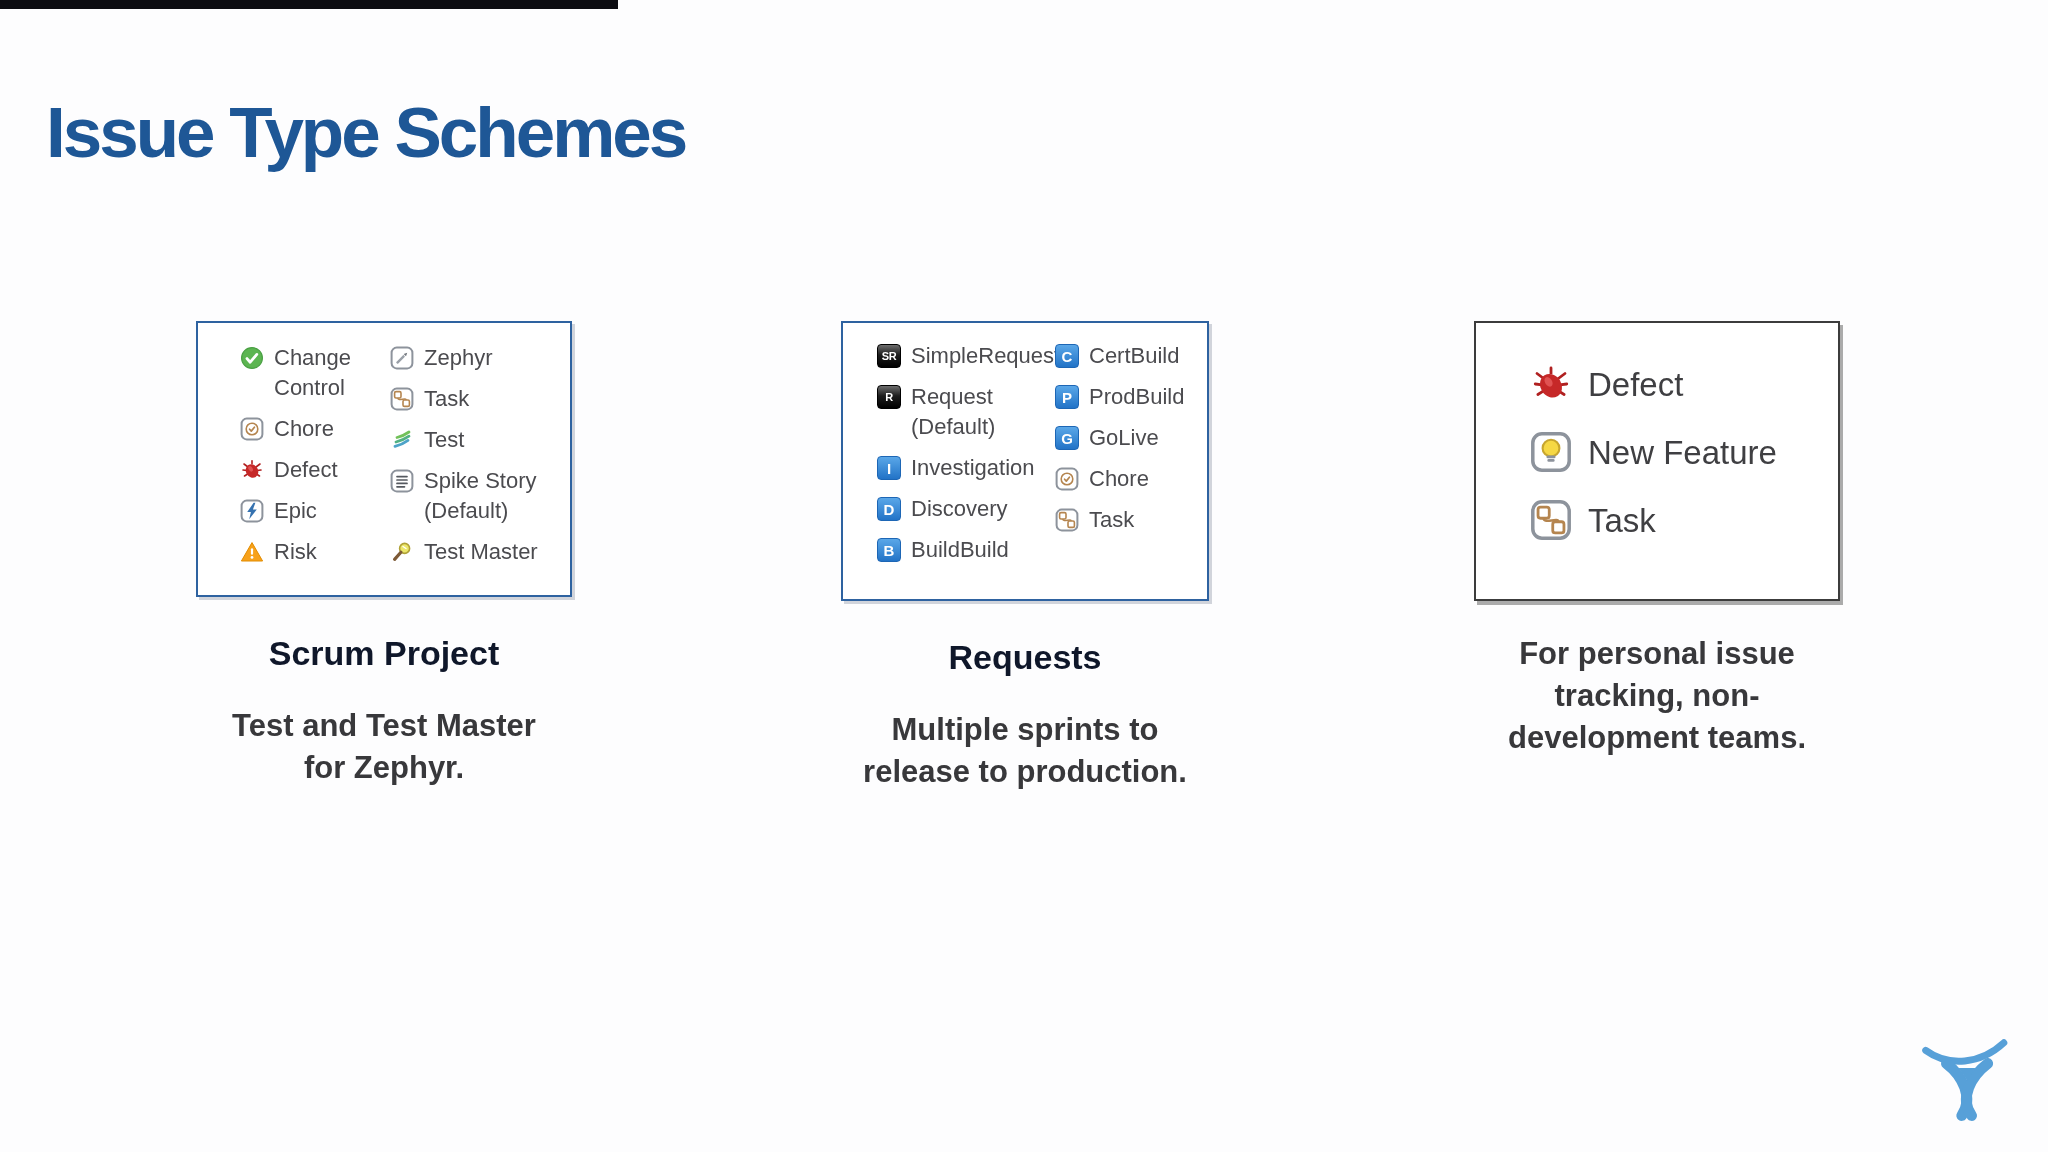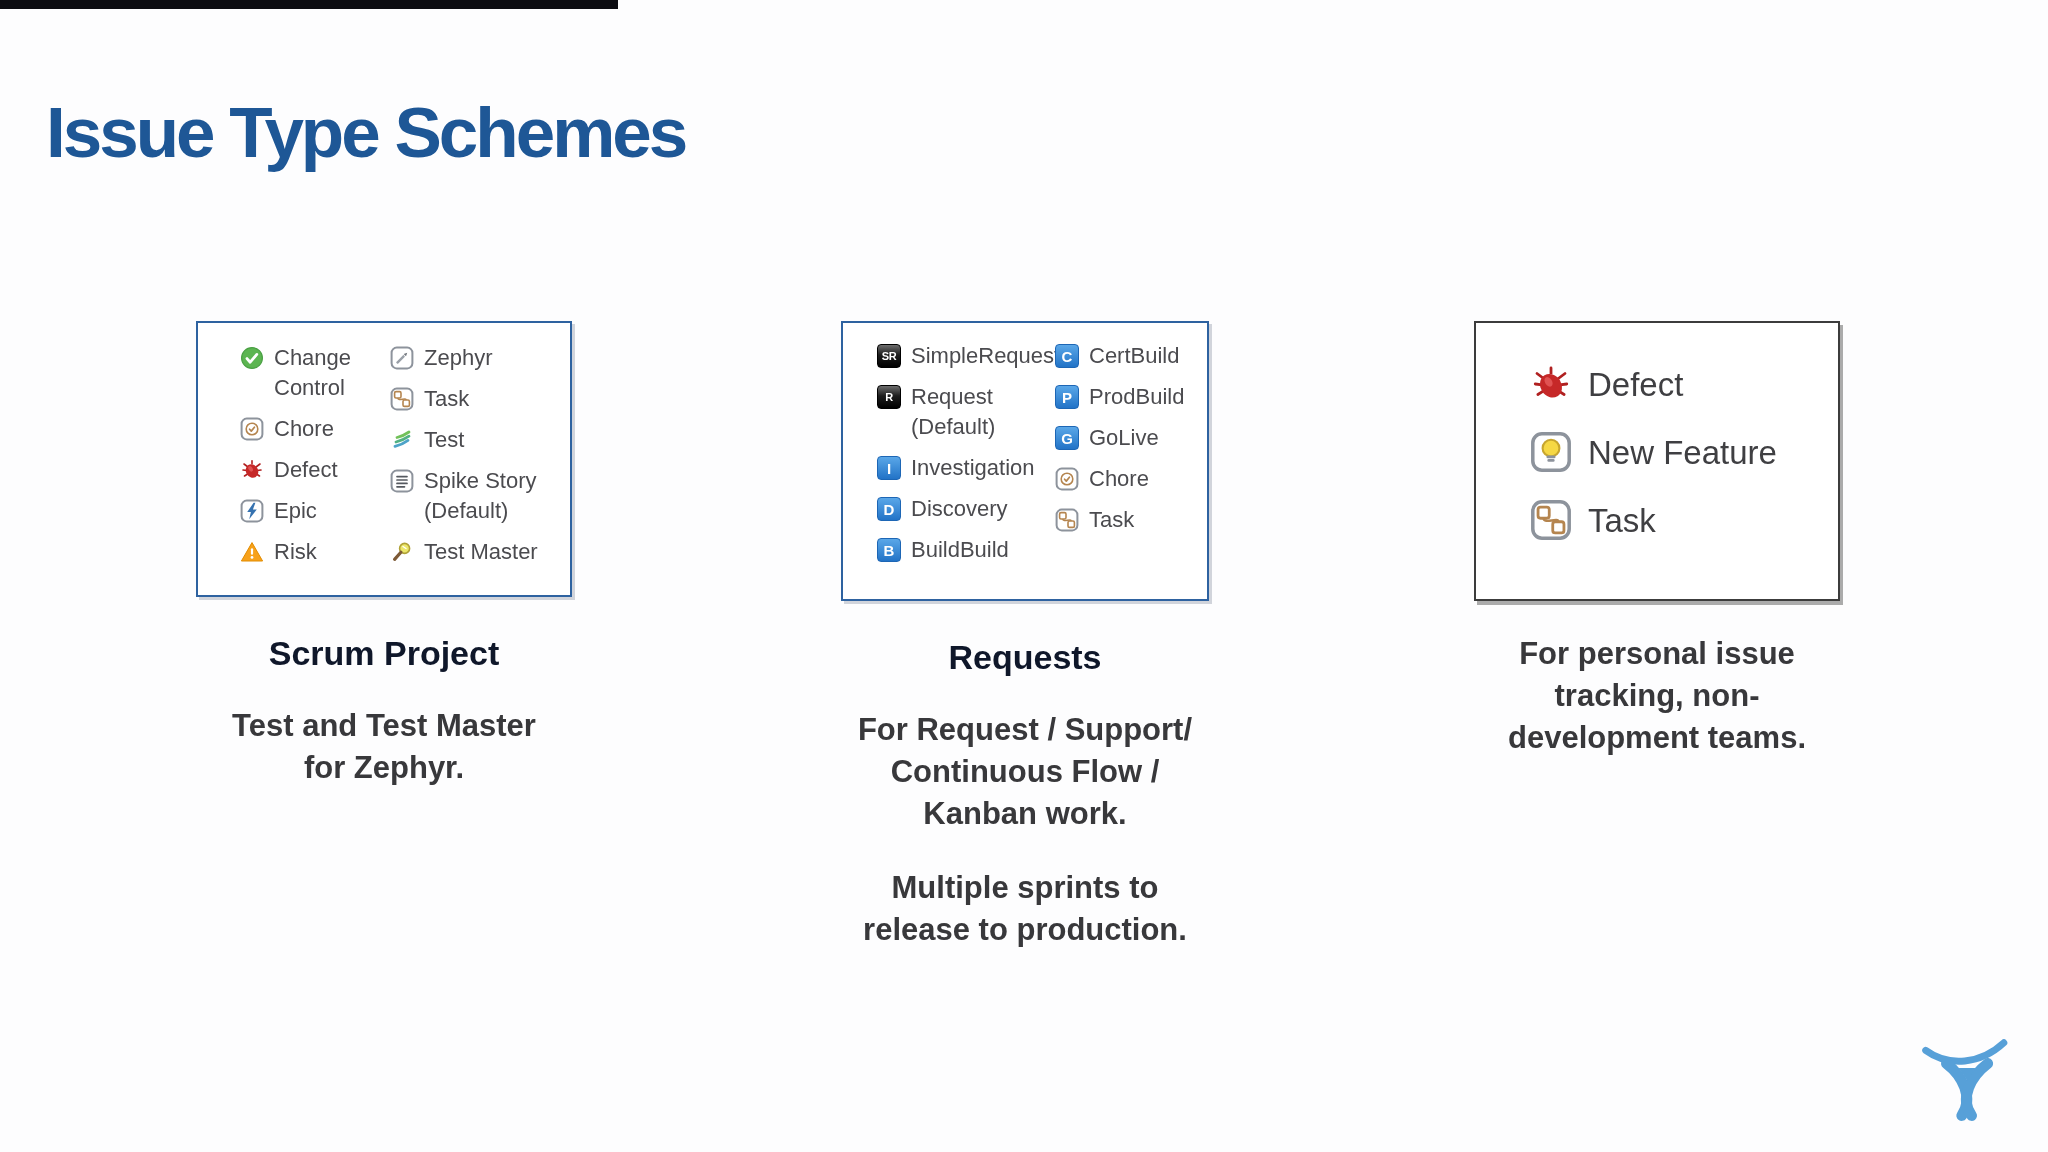--- a/index.html
+++ b/index.html
@@ -271,23 +271,20 @@
         <div class="row">
           <svg class="ic">
               <use href="#sym-task"></use>
             </svg>
           <span class="lbl">Task</span>
         </div>
       </div>
     </div>
   </div>
   <h2 class="col-heading">Requests</h2>
-  <p class="para">For Request / Support/
-Continuous Flow /
-Kanban work.</p>
   <p class="para">Multiple sprints to
 release to production.</p>
 </section>
 
 <section class="col c2">
   <div class="panel p2 dark-border">
     <div class="row">
       <svg class="ic">
           <use href="#sym-defect"></use>
         </svg>

